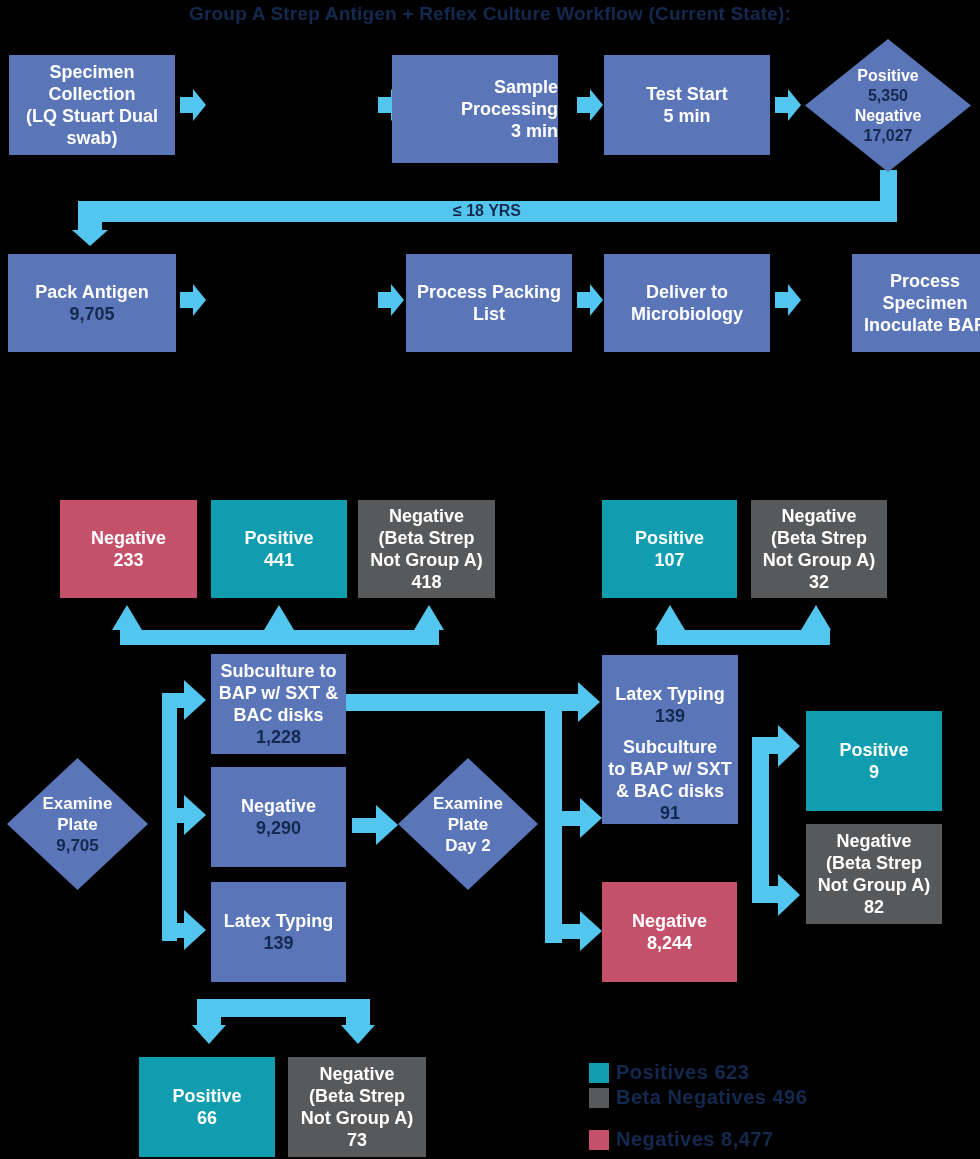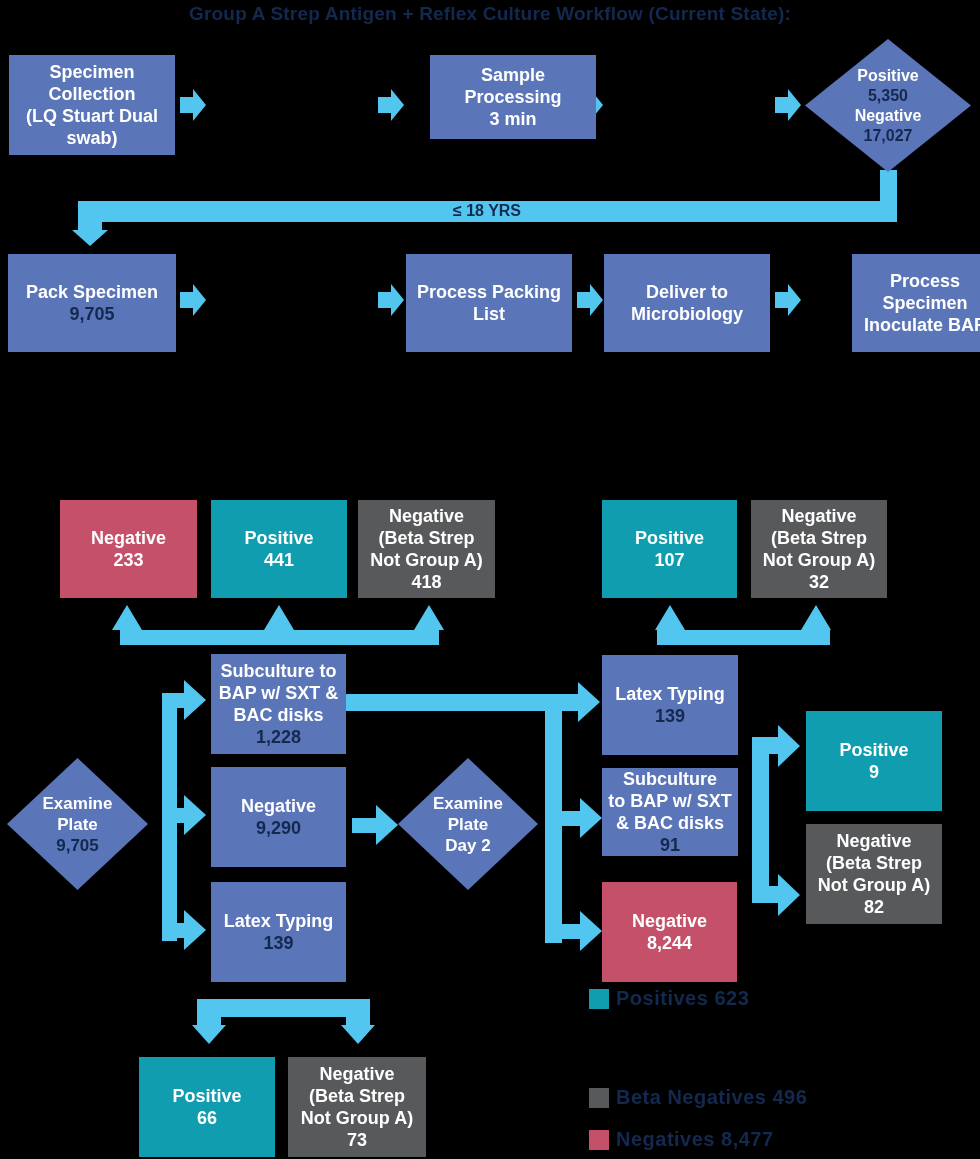--- a/index.html
+++ b/index.html
@@ -93,52 +93,56 @@
   <div class="tri tri-r-lg" style="left:778px;top:725px;border-top-width:21px;border-bottom-width:21px"></div>
   <div class="rect" style="left:752px;top:886px;width:26px;height:17px"></div>
   <div class="tri tri-r-lg" style="left:778px;top:874px;border-top-width:21px;border-bottom-width:21px"></div>
 
   <div class="rect" style="left:197px;top:999px;width:173px;height:18px"></div>
   <div class="rect" style="left:197px;top:1017px;width:24px;height:8px"></div>
   <div class="tri tri-dn" style="left:192px;top:1025px"></div>
   <div class="rect" style="left:346px;top:1017px;width:24px;height:8px"></div>
   <div class="tri tri-dn" style="left:341px;top:1025px"></div>
 
-  <div class="legend-item" style="top:988px">
+  <div class="legend-item" style="top:1062px">
     <span class="sw c-teal"></span>
     <span class="lt">Positives 623</span>
   </div>
   <div class="legend-item" style="top:1087px">
     <span class="sw c-gray"></span>
     <span class="lt">Beta Negatives 496</span>
   </div>
   <div class="legend-item" style="top:1129px">
     <span class="sw c-red"></span>
     <span class="lt">Negatives 8,477</span>
   </div>
 
 <div class="node c-blue" style="left: 9px; top: 55px; width: 166px; height: 100px;">
       <div class="t-white">Specimen</div>
       <div class="t-white">Collection</div>
       <div class="t-white">(LQ Stuart Dual</div>
       <div class="t-white">swab)</div>
     </div>
-    <div class="node c-blue" style="left: 430px; top: 55px; width: 166px; height: 84px;">
+    <div class="node c-blue" style="left: 392px; top: 55px; width: 166px; height: 108px; align-items: flex-end;">
       <div class="t-white">Sample</div>
       <div class="t-white">Processing</div>
       <div class="t-white">3 min</div>
     </div>
+    <div class="node c-blue" style="left: 604px; top: 55px; width: 166px; height: 100px;">
+      <div class="t-white">Test Start</div>
+      <div class="t-white">5 min</div>
+    </div>
     <div class="node diamond c-blue" style="left: 805px; top: 39px; width: 166px; height: 133px; font-size: 16px; line-height: 20px;">
       <div class="t-white">Positive</div>
       <div class="t-navy">5,350</div>
       <div class="t-white">Negative</div>
       <div class="t-navy">17,027</div>
     </div>
     <div class="node c-blue" style="left: 8px; top: 254px; width: 168px; height: 98px;">
-      <div class="t-white">Pack Specimen</div>
+      <div class="t-white">Pack Antigen</div>
       <div class="t-navy">9,705</div>
     </div>
     <div class="node c-blue" style="left: 406px; top: 254px; width: 166px; height: 98px;">
       <div class="t-white">Process Packing</div>
       <div class="t-white">List</div>
     </div>
     <div class="node c-blue" style="left: 604px; top: 254px; width: 166px; height: 98px;">
       <div class="t-white">Deliver to</div>
       <div class="t-white">Microbiology</div>
     </div>
@@ -191,21 +195,21 @@
     </div>
     <div class="node diamond c-blue" style="left: 398px; top: 758px; width: 140px; height: 132px; font-size: 17px; line-height: 21px;">
       <div class="t-white">Examine</div>
       <div class="t-white">Plate</div>
       <div class="t-white">Day 2</div>
     </div>
     <div class="node c-blue" style="left: 602px; top: 655px; width: 136px; height: 100px;">
       <div class="t-white">Latex Typing</div>
       <div class="t-navy">139</div>
     </div>
-    <div class="node c-blue" style="left: 602px; top: 768px; width: 136px; height: 88px;">
+    <div class="node c-blue" style="left: 602px; top: 736px; width: 136px; height: 88px;">
       <div class="t-white">Subculture</div>
       <div class="t-white">to BAP w/ SXT</div>
       <div class="t-white">&amp; BAC disks</div>
       <div class="t-navy">91</div>
     </div>
     <div class="node c-red" style="left: 602px; top: 882px; width: 135px; height: 100px;">
       <div class="t-white">Negative</div>
       <div class="t-white">8,244</div>
     </div>
     <div class="node c-teal" style="left: 806px; top: 711px; width: 136px; height: 100px;">

